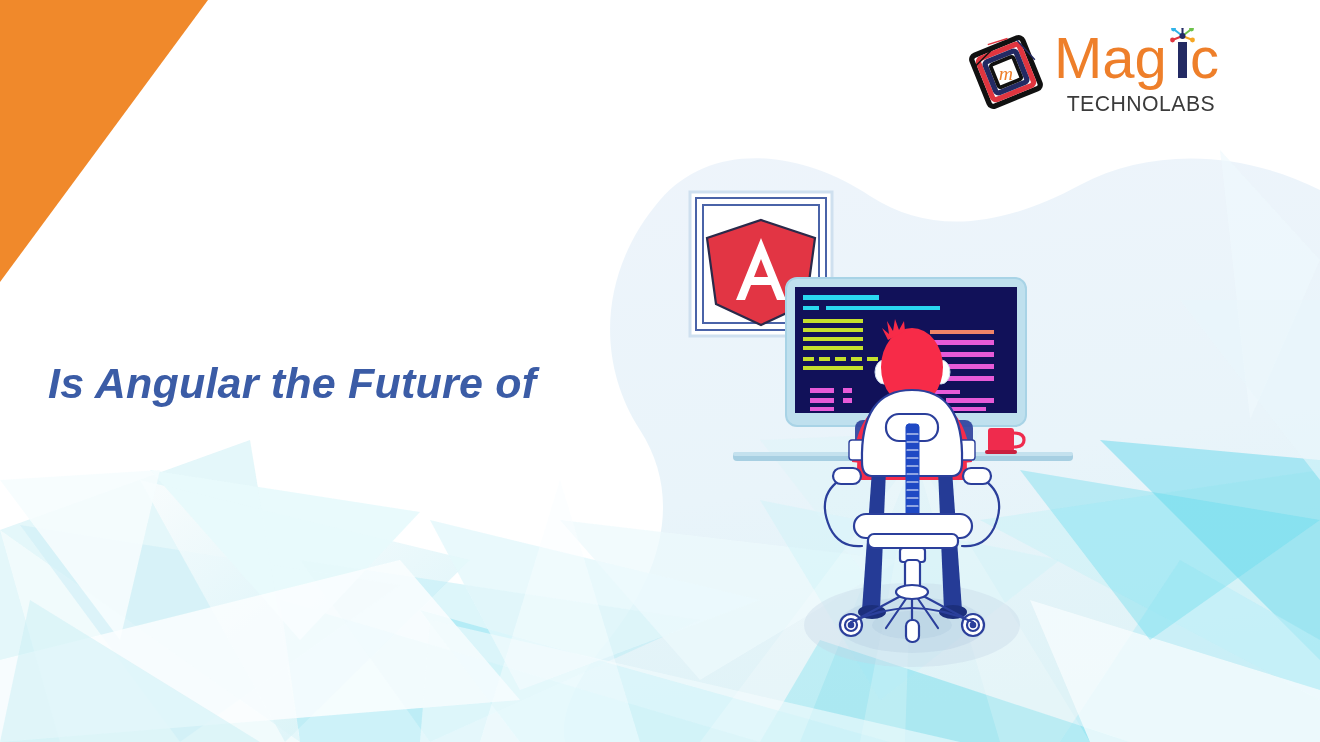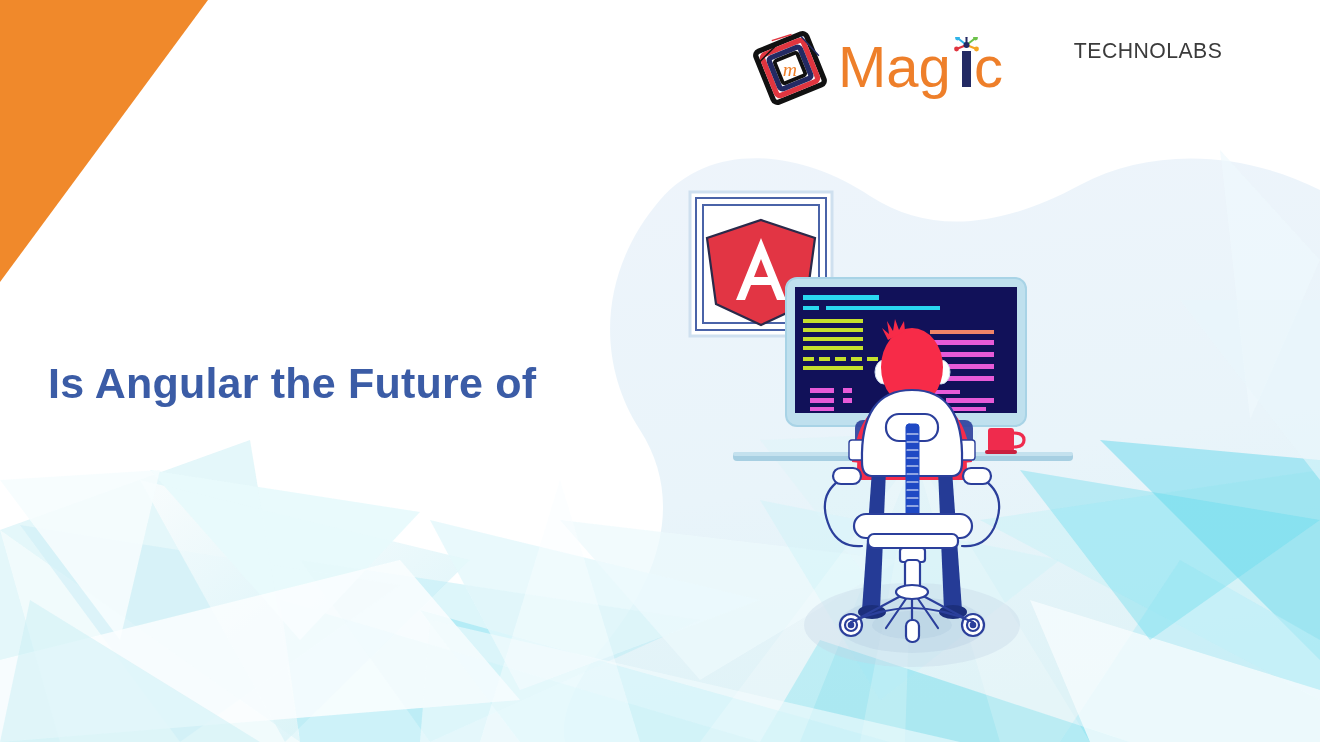--- a/index.html
+++ b/index.html
@@ -15,36 +15,37 @@
     background:#ffffff;
     overflow:hidden;
   }
   .layer { position:absolute; top:0; left:0; width:1320px; height:742px; }
   #headline {
     position:absolute;
     left:48px; top:352px;
     width:620px;
     font-size:43px;
     font-weight:bold;
+    font-style:italic;
     line-height:1.45;
     letter-spacing:0.2px;
     color:#3b5ca6;
     z-index:40;
   }
   #headline .ln { display:block; white-space:nowrap; }
   #brand {
     position:absolute;
     right:36px; top:28px;
     z-index:60;
     display:flex;
     align-items:center;
     gap:10px;
   }
   #brand .mark { width:76px; height:80px; flex:0 0 auto; }
-  #brand .words { display:flex; flex-direction:row; line-height:1; }
+  #brand .words { display:flex; flex-direction:column; line-height:1; }
   #brand .magic { height:62px; }
   #brand .techno { height:24px; margin-top:2px; margin-left:4px; }
 </style>
 </head>
 <body>
 
 <div id="stage">
 
   <svg class="layer" viewBox="0 0 1320 742" preserveAspectRatio="none" style="z-index:1;">
     <defs>

